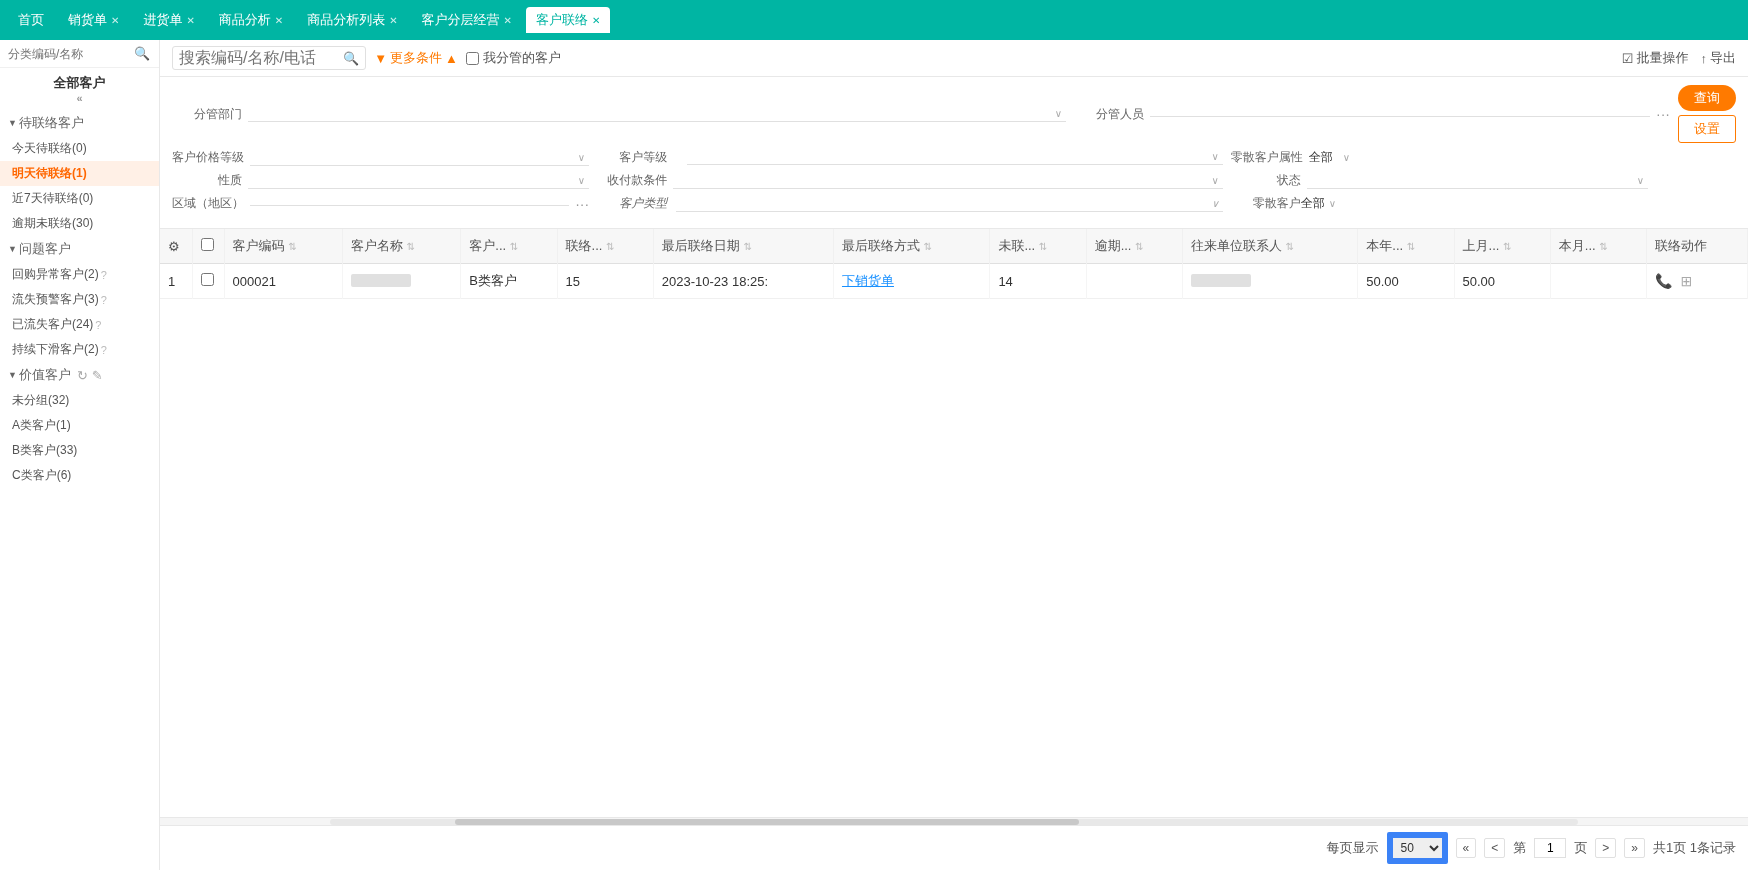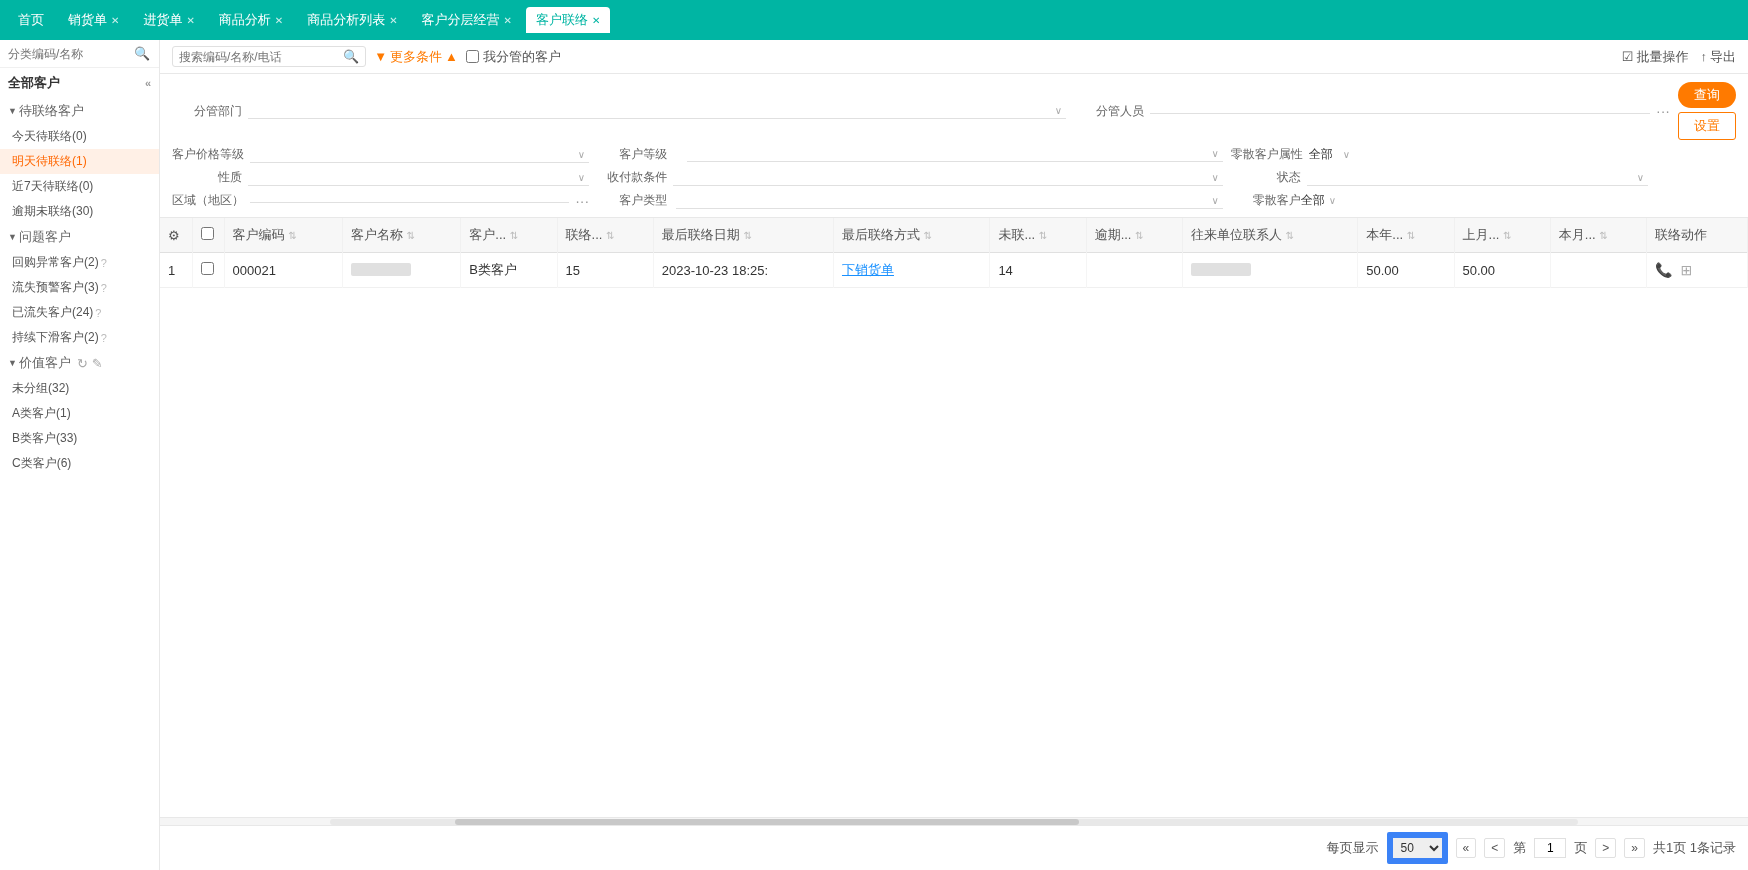--- a/index.html
+++ b/index.html
@@ -68,20 +68,21 @@
 
     .sidebar-section-header {
       display: flex;
       align-items: center;
       justify-content: space-between;
       padding: 6px 8px;
       font-size: 13px;
       font-weight: bold;
       color: #333;
       cursor: pointer;
+      flex-direction: column;
     }
     .sidebar-section-header .collapse-icon { color: #999; font-size: 11px; }
 
     .sidebar-group-title {
       padding: 4px 8px;
       font-size: 12px;
       color: #666;
       display: flex;
       align-items: center;
       gap: 2px;
@@ -90,21 +91,21 @@
 
     .sidebar-item {
       padding: 4px 12px;
       font-size: 12px;
       color: #555;
       cursor: pointer;
       display: flex;
       align-items: center;
       gap: 2px;
     }
-    .sidebar-item.active { background: #fff0e6; color: #ff6600; font-weight: normal; }
+    .sidebar-item.active { background: #fff0e6; color: #ff6600; font-weight: bold; }
     .sidebar-item .help-icon { color: #bbb; font-size: 11px; }
 
     
     .content-area {
       flex: 1;
       display: flex;
       flex-direction: column;
       overflow: hidden;
     }
 
@@ -122,21 +123,21 @@
       align-items: center;
       border: 1px solid #e0e0e0;
       border-radius: 3px;
       padding: 2px 6px;
       background: #fff;
       gap: 4px;
     }
     .search-box input {
       border: none;
       outline: none;
-      font-size: 12px;
+      font-size: 16px;
       width: 160px;
       color: #999;
     }
     .search-icon-btn { color: #999; cursor: pointer; font-size: 13px; }
     .filter-btn {
       display: flex;
       align-items: center;
       gap: 3px;
       color: #ff7a00;
       cursor: pointer;
@@ -177,21 +178,21 @@
       background: #fff;
       border-bottom: 1px solid #e8e8e8;
       padding: 8px 12px;
     }
     .filter-row {
       display: flex;
       align-items: center;
       margin-bottom: 6px;
       gap: 8px;
     }
-    .filter-row:last-child { margin-bottom: 0; }
+    .filter-row:last-child { margin-bottom: 8px; }
     .filter-field {
       display: flex;
       align-items: center;
       gap: 6px;
       flex: 1;
     }
     .filter-label {
       color: #666;
       font-size: 12px;
       white-space: nowrap;
@@ -528,21 +529,21 @@
         </div>
         <div style="width:80px;"></div>
       </div>
 
       <div class="filter-row">
         <div class="filter-field">
           <span class="filter-label">区域（地区）</span>
           <div style="flex:1;border-bottom:1px solid #e0e0e0;padding:2px 0;"></div>
           <span class="filter-dots">···</span>
         </div>
-        <div style="flex:1.5;display:flex;align-items:center;gap:9px;">
+        <div style="flex:1.5;display:flex;align-items:center;gap:9px;font-style:italic;">
           <span class="filter-label">客户类型</span>
           <div class="filter-select-box">
             <span class="label-text"></span>
             <span class="down-arrow">∨</span>
           </div>
         </div>
         <div style="flex:1;display:flex;align-items:center;gap:0;">
           <span class="filter-label">零散客户</span>
           <span style="font-size:12px;color:#333;">全部</span>
           <div class="filter-select-box" style="border:none;">

